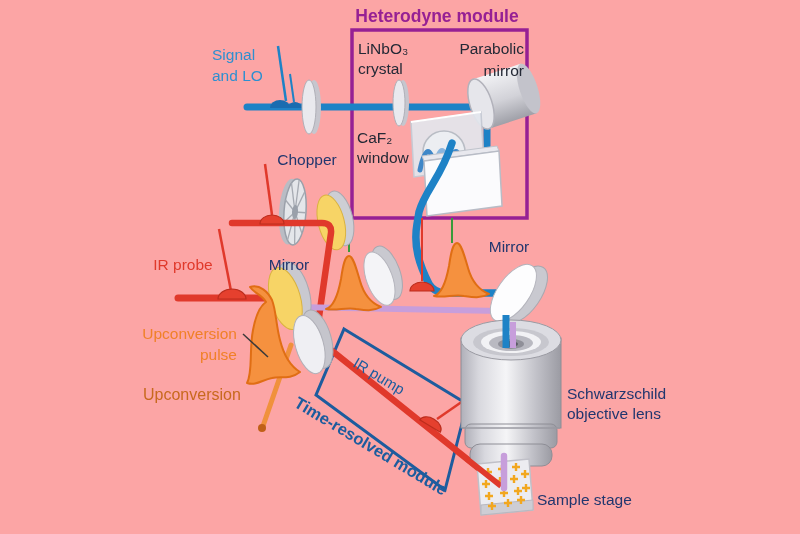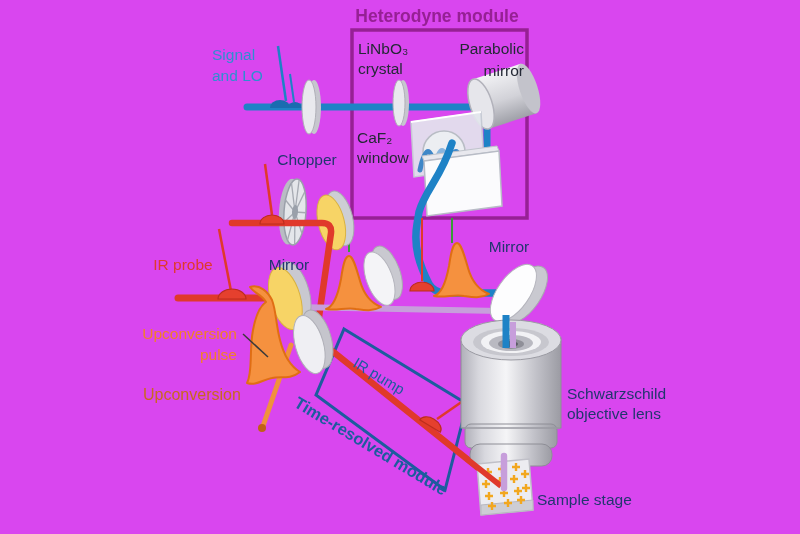--- a/index.html
+++ b/index.html
@@ -1,16 +1,16 @@
 <!DOCTYPE html>
 <html><head>
 <meta charset="utf-8">
 <style>
   html,body{margin:0;padding:0;background:#ffffff;}
-  .stage{position:relative;width:800px;height:534px;background:#d946ef;overflow:hidden;}
+  .stage{position:relative;width:800px;height:534px;background:#fca5a5;overflow:hidden;}
   svg{position:absolute;left:0;top:0;}
   text{font-family:"Liberation Sans","DejaVu Sans",sans-serif;}
   .lbl-navy{fill:#21366e;font-size:15.5px;}
   .lbl-inner{fill:#242936;font-size:15.5px;}
   .lbl-blue{fill:#2e8fd0;font-size:15.5px;}
   .lbl-red{fill:#e0392b;font-size:15.5px;}
   .lbl-orange{fill:#f08028;font-size:15.5px;}
   .lbl-orange-dark{fill:#c8691e;font-size:16px;}
   .lbl-purple{fill:#962094;font-size:17.5px;font-weight:bold;}
   .lbl-mblue{fill:#1d5c9e;font-size:15px;}

